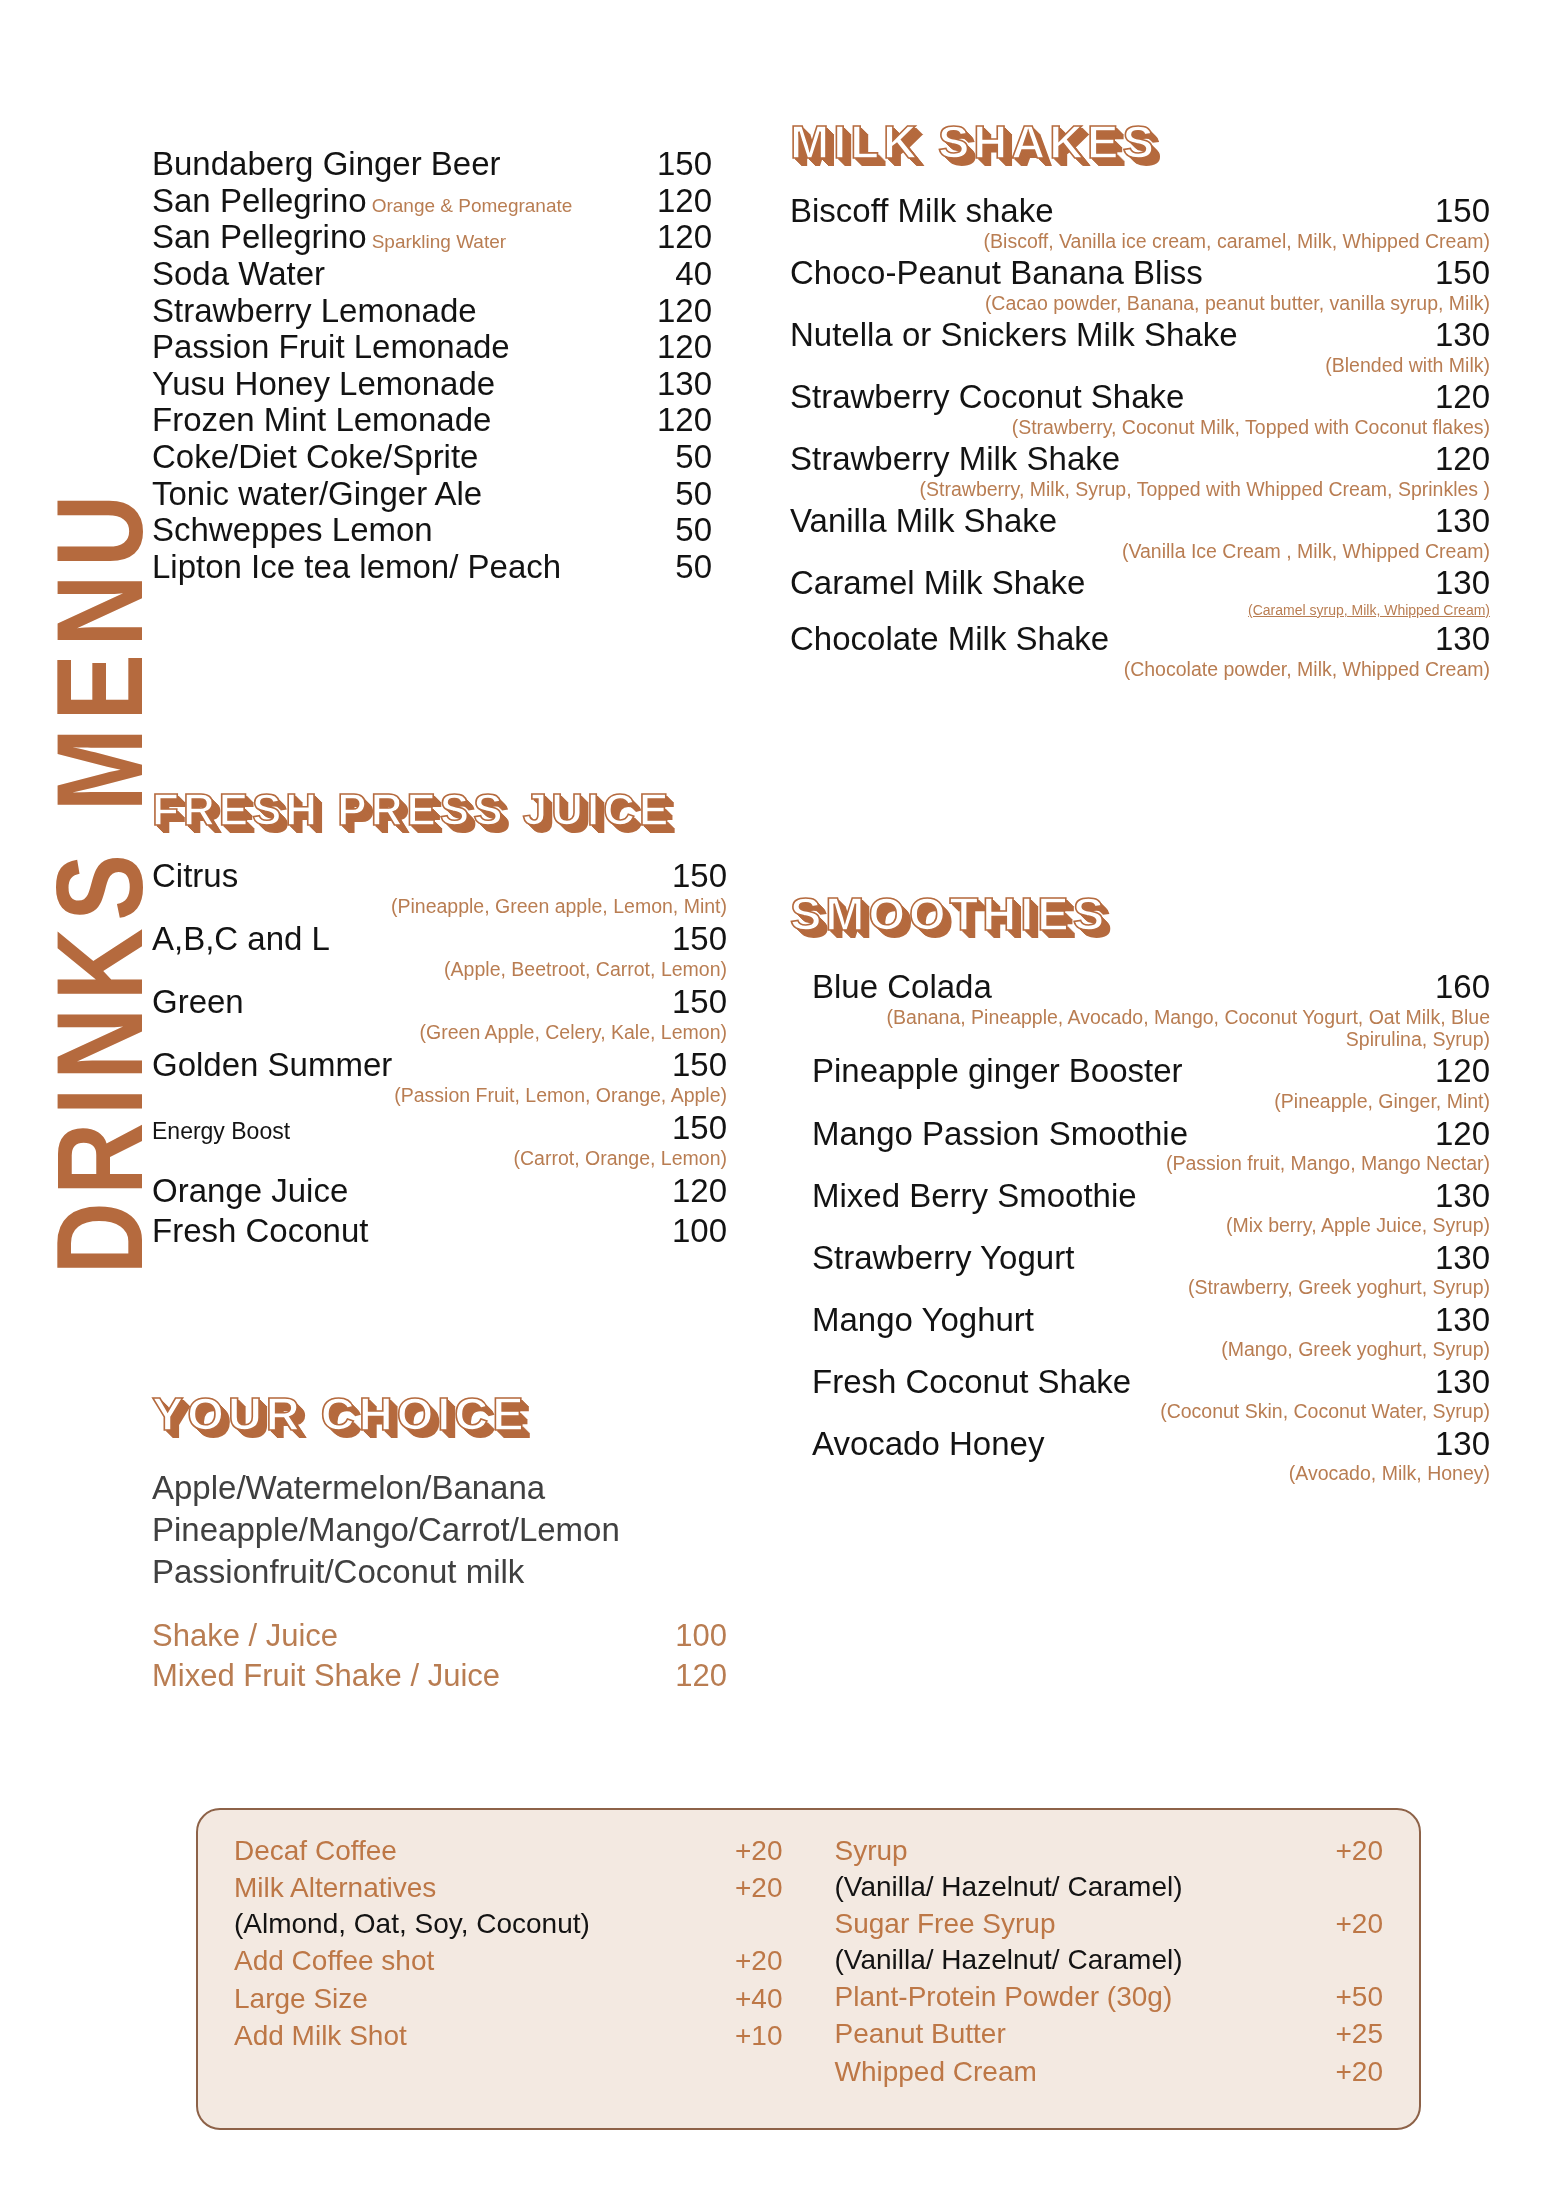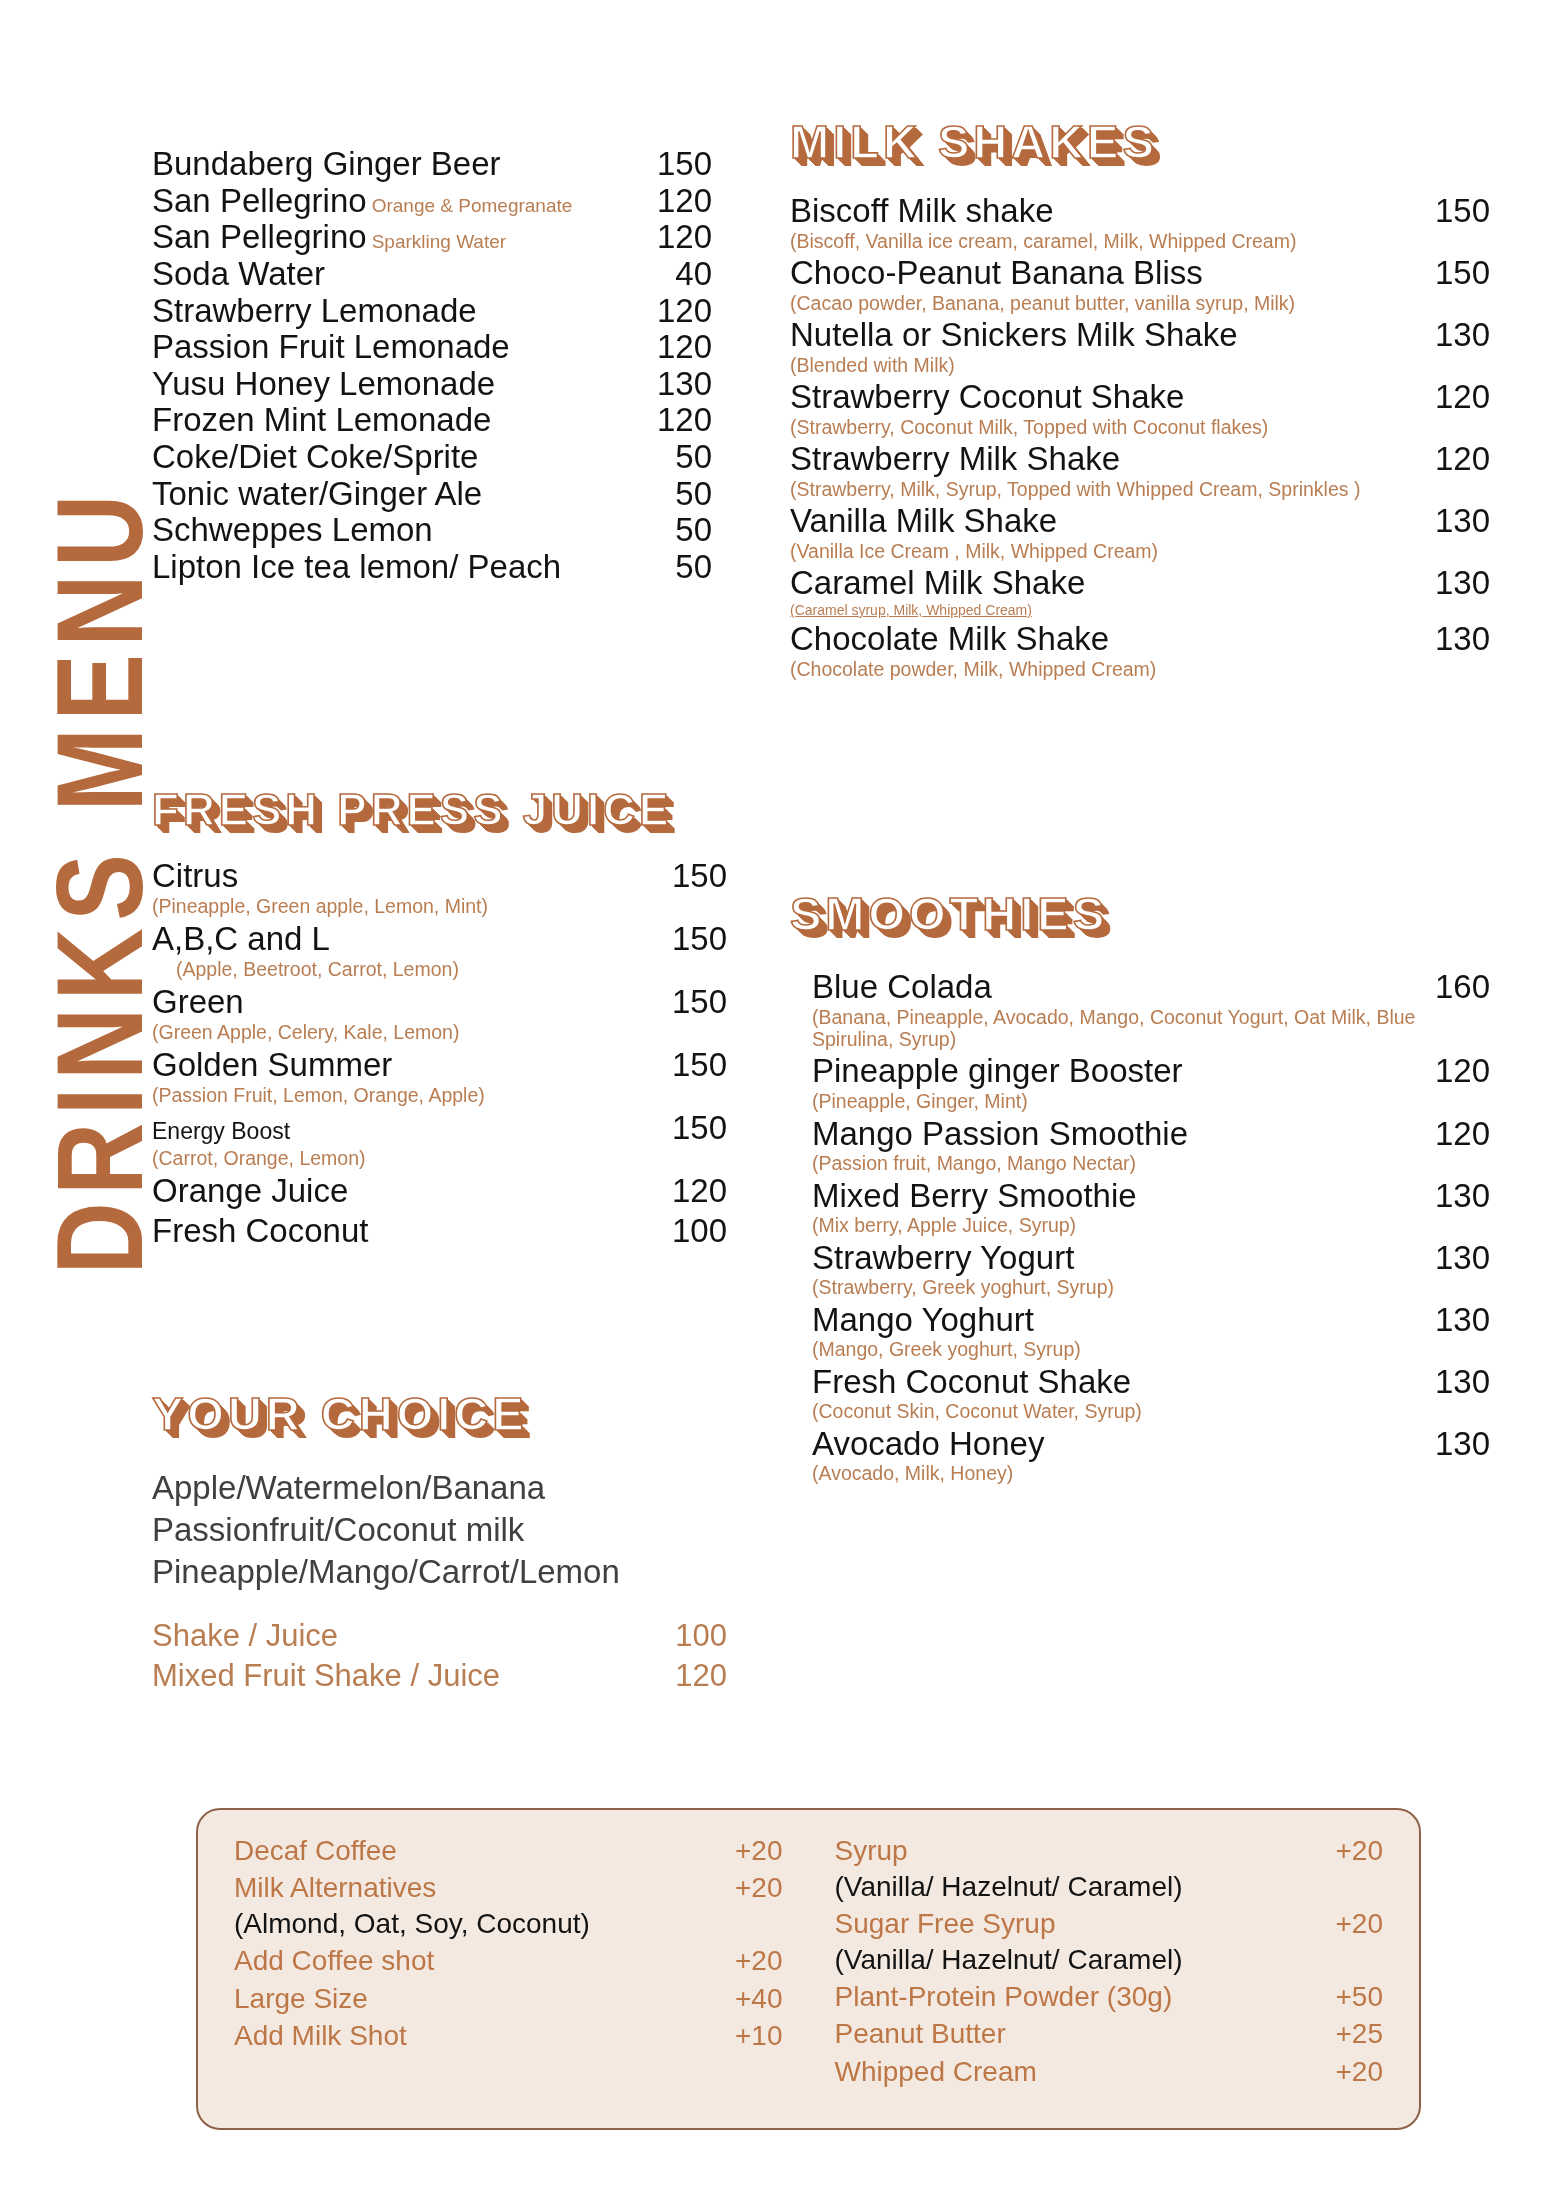--- a/index.html
+++ b/index.html
@@ -95,20 +95,21 @@
     font-size: 33px;
     line-height: 1.08;
     text-align: right;
     white-space: nowrap;
   }
   .item-desc {
     color: #b97d52;
     font-size: 19.5px;
     line-height: 1.15;
     margin-top: 1px;
+    text-align: right;
   }
 
   
   .choice-line {
     color: #404040;
     font-size: 33px;
     line-height: 1.28;
     white-space: nowrap;
   }
   .choice-row {
@@ -267,22 +268,22 @@
               <div class="item-price" style="font-size: 33px;">100</div>
             </div>
           </div>
         </div>
     </div>
 
     <div style="position:absolute; left:0; top:1390px; width:575px;">
       <div class="sec-head" style="font-size:47px;">YOUR CHOICE</div>
       <div id="choice-lines" style="margin-top:30px;">
           <div class="choice-line">Apple/Watermelon/Banana</div>
+          <div class="choice-line">Pineapple/Mango/Carrot/Lemon</div>
           <div class="choice-line">Passionfruit/Coconut milk</div>
-          <div class="choice-line">Pineapple/Mango/Carrot/Lemon</div>
         </div>
       <div id="choice-options" style="margin-top:22px;">
           <div class="choice-row">
             <div>Shake / Juice</div>
             <div>100</div>
           </div>
           <div class="choice-row">
             <div>Mixed Fruit Shake / Juice</div>
             <div>120</div>
           </div>

